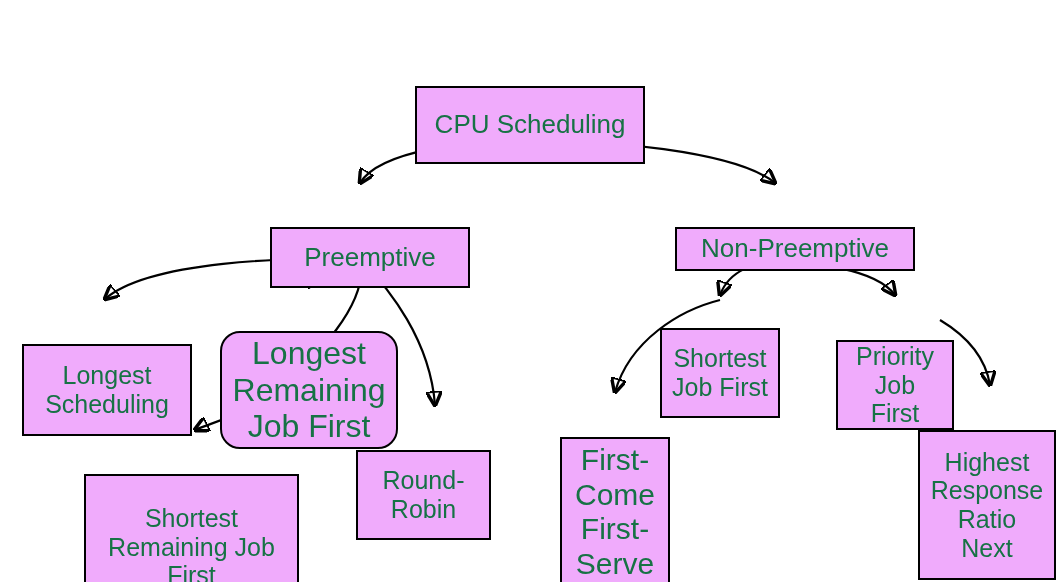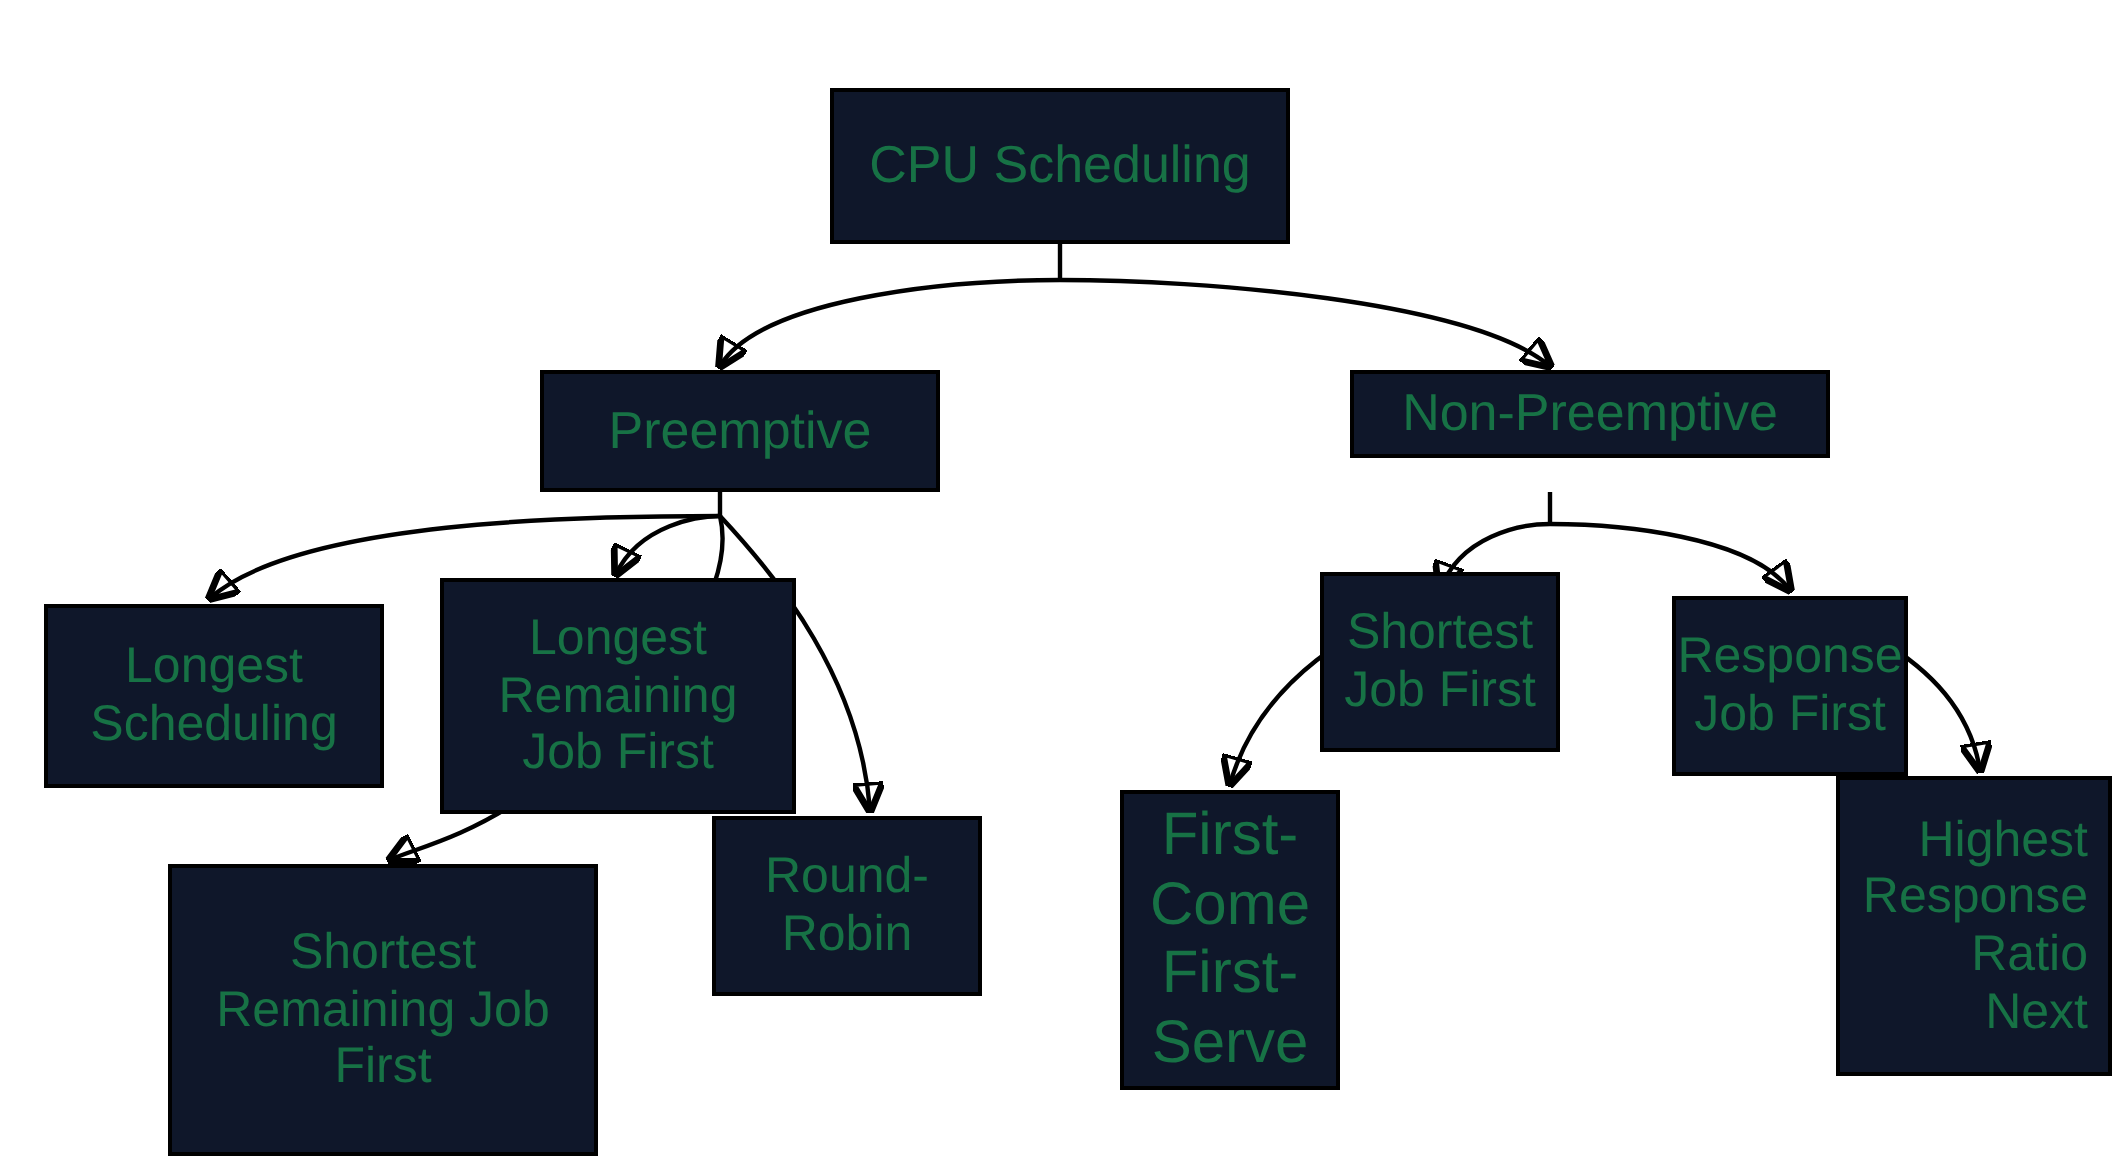--- a/index.html
+++ b/index.html
@@ -12,30 +12,31 @@
     overflow: hidden;
   }
   .canvas {
     position: relative;
     width: 1064px;
     height: 582px;
   }
   .node {
     position: absolute;
     border: 2px solid #000;
-    background: #0f172a;
+    background: #f0abfc;
     display: flex;
     align-items: center;
     justify-content: center;
     text-align: center;
     color: #177245; 
     font-size: 26px;
     line-height: 1.15;
     box-sizing: border-box;
     padding: 6px 10px;
+    margin-top: 42px;
   }
   svg.edges {
     position: absolute;
     left: 0;
     top: 0;
     width: 1064px;
     height: 582px;
     pointer-events: none;
   }
   svg.edges path {
@@ -90,41 +91,41 @@
   </div>
 
   <div class="node" style="left:675px; top:185px; width:240px; height:44px;">
     <span>Non-Preemptive</span>
   </div>
 
   <div class="node" style="left:22px; top:302px; width:170px; height:92px; font-size:25px;">
     <span>Longest Scheduling</span>
   </div>
 
-  <div class="node" style="left:220px; top:289px; width:178px; height:118px; font-size:25px;">
+  <div class="node" style="left:220px; top:289px; width:178px; height:118px; font-size:32px;border-radius:20px;">
     <span>Longest Remaining Job First</span>
   </div>
 
   <div class="node" style="left:356px; top:408px; width:135px; height:90px; font-size:25px;">
     <span>Round-Robin</span>
   </div>
 
   <div class="node" style="left:84px; top:432px; width:215px; height:146px; font-size:25px;">
     <span>Shortest Remaining Job First</span>
   </div>
 
   <div class="node" style="left:660px; top:286px; width:120px; height:90px; font-size:25px;">
     <span>Shortest Job First</span>
   </div>
 
   <div class="node" style="left:836px; top:298px; width:118px; height:90px; font-size:25px;">
-    <span>Response Job First</span>
+    <span>Priority Job First</span>
   </div>
 
   <div class="node" style="left:560px; top:395px; width:110px; height:150px; font-size:30px;">
     <span>First-Come First-Serve</span>
   </div>
 
-  <div class="node" style="left:918px; top:388px; width:138px; height:150px; font-size:25px;text-align:right;">
+  <div class="node" style="left:918px; top:388px; width:138px; height:150px; font-size:25px;">
     <span>Highest Response Ratio Next</span>
   </div>
 
 </div>
 
 </body></html>

